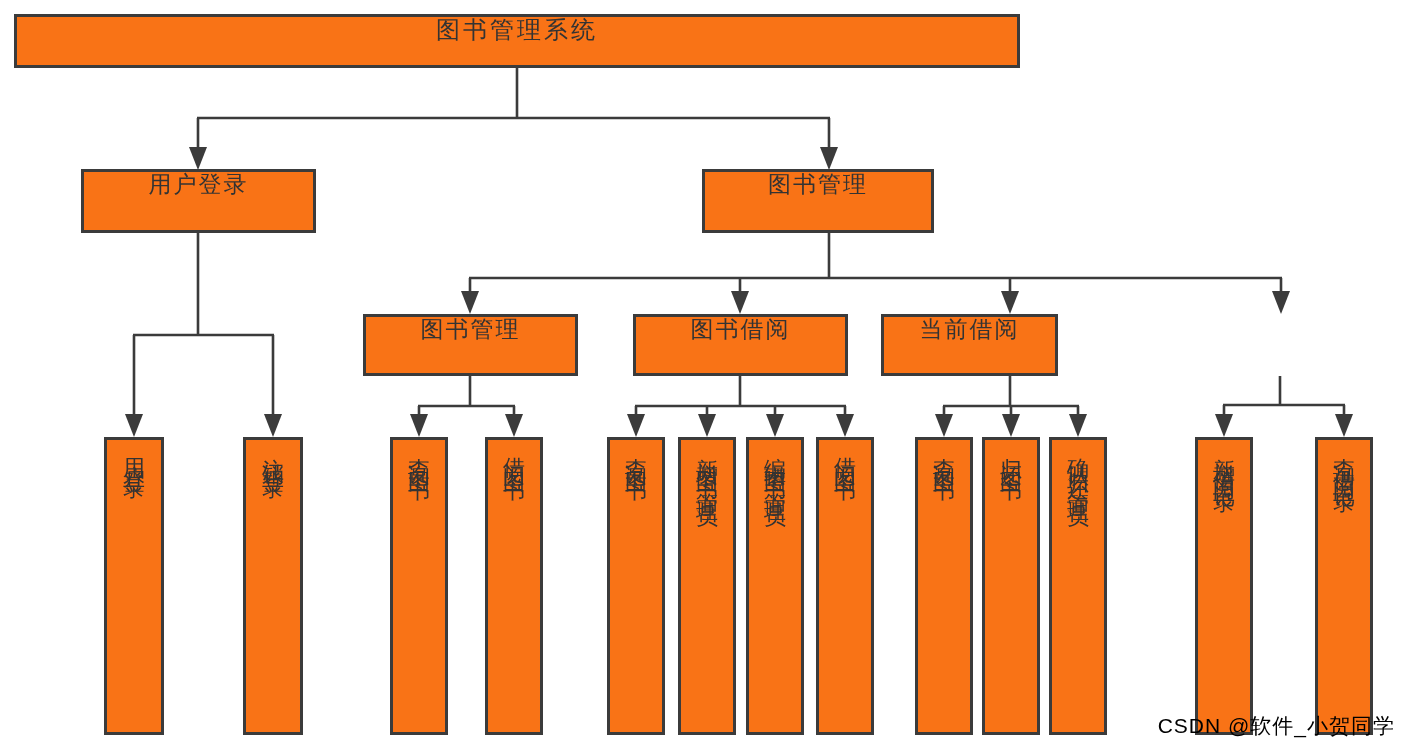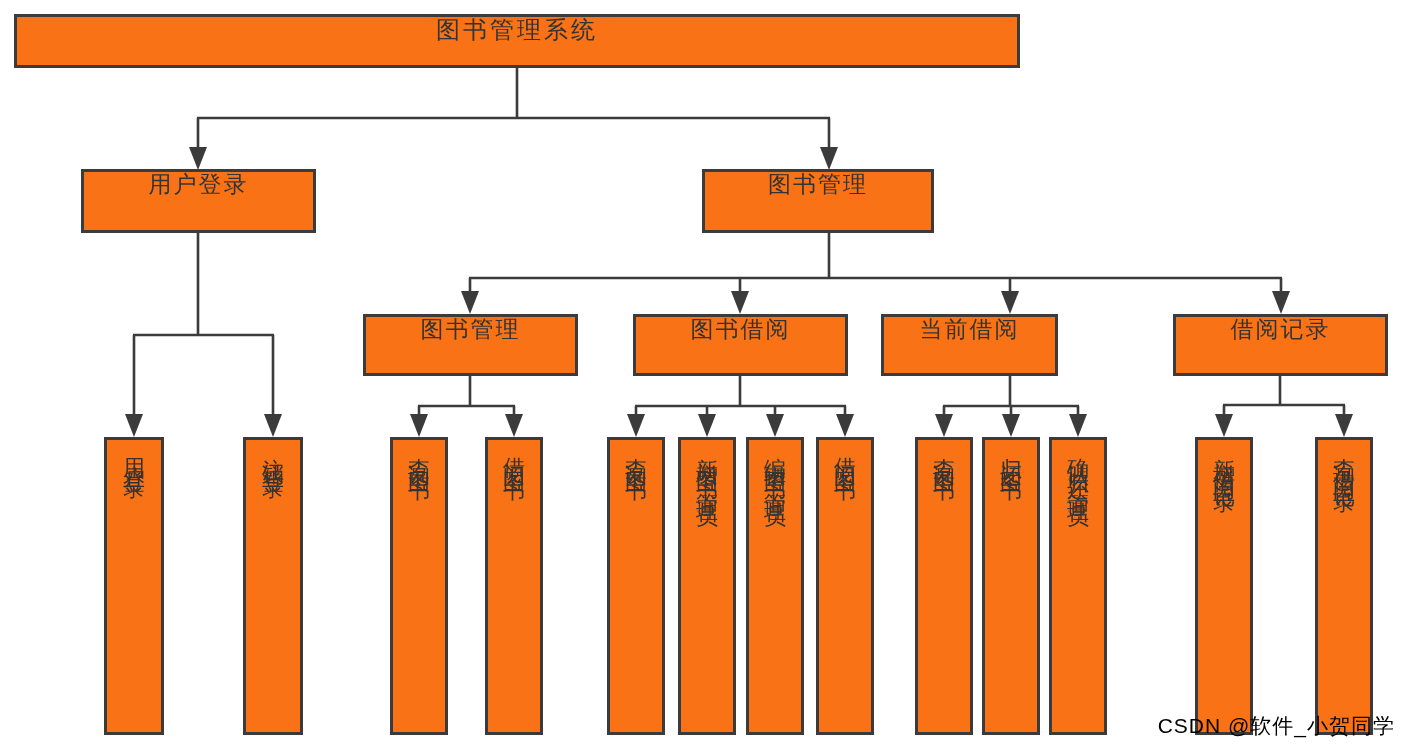--- a/index.html
+++ b/index.html
@@ -104,23 +104,20 @@
 
   <div class="box" style="left:363px;top:314px;width:215px;height:62px">
     <span class="lbl">图书管理</span>
   </div>
   <div class="box" style="left:633px;top:314px;width:215px;height:62px">
     <span class="lbl">图书借阅</span>
   </div>
   <div class="box" style="left:881px;top:314px;width:177px;height:62px">
     <span class="lbl">当前借阅</span>
   </div>
-  <div class="box" style="left:1173px;top:314px;width:215px;height:62px">
-    <span class="lbl">借阅记录</span>
-  </div>
 
   <div class="box v" style="left:104px;top:437px;width:60px;height:298px">
     <span class="lbl">用户登录</span>
   </div>
   <div class="box v" style="left:243px;top:437px;width:60px;height:298px">
     <span class="lbl">注销登录</span>
   </div>
 
   <div class="box v" style="left:390px;top:437px;width:58px;height:298px">
     <span class="lbl">查询图书</span>

